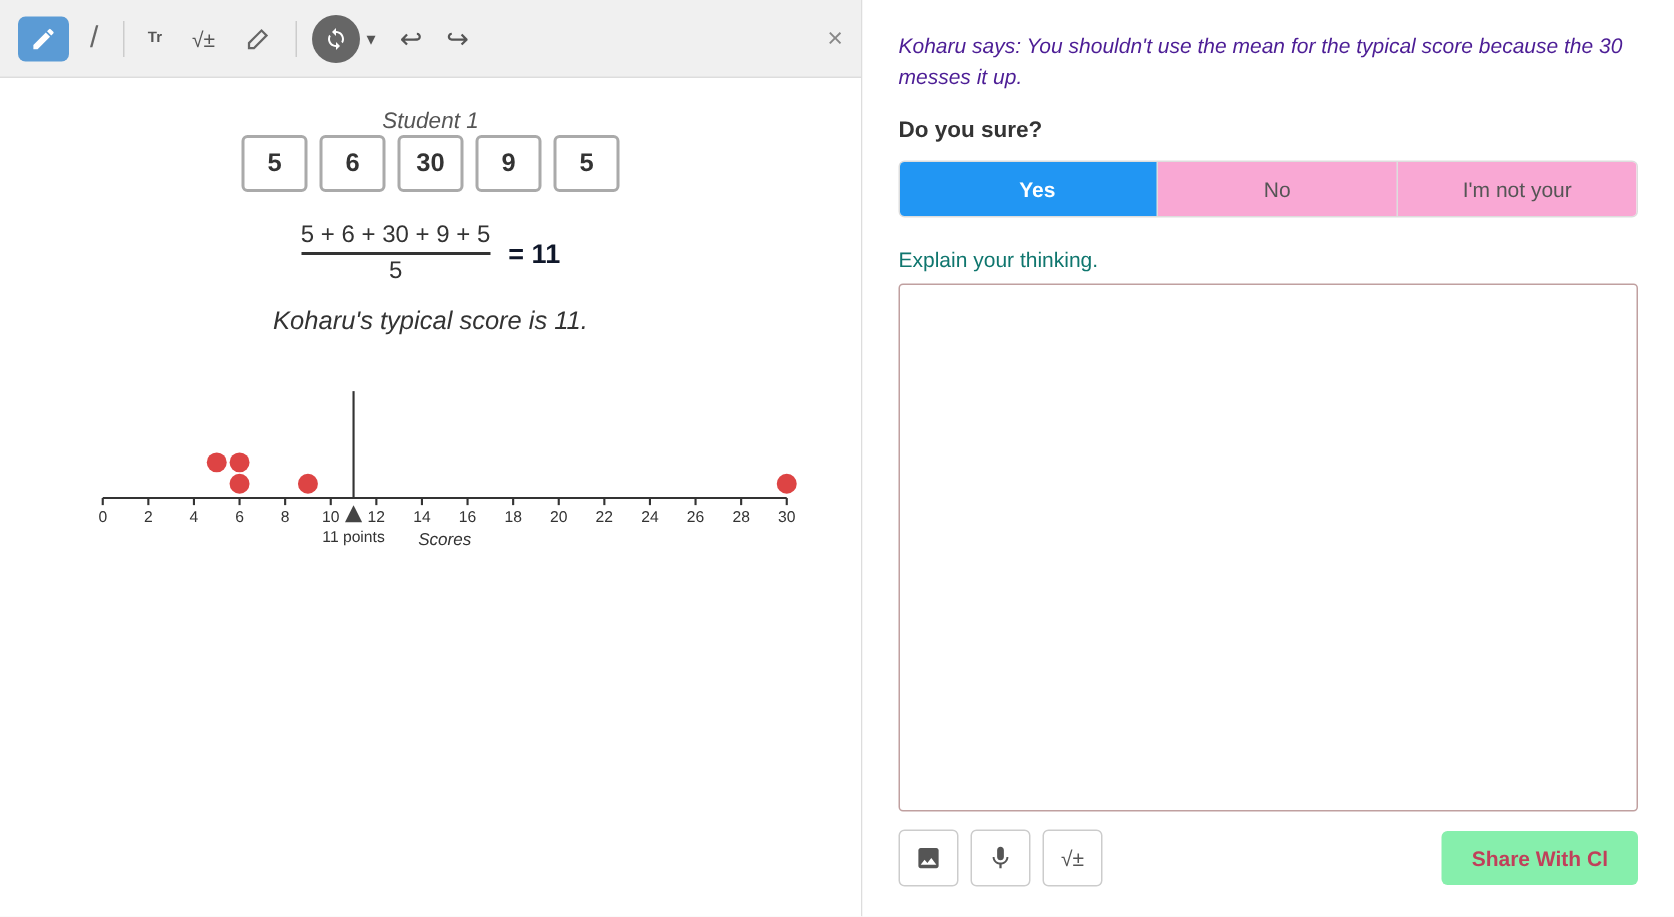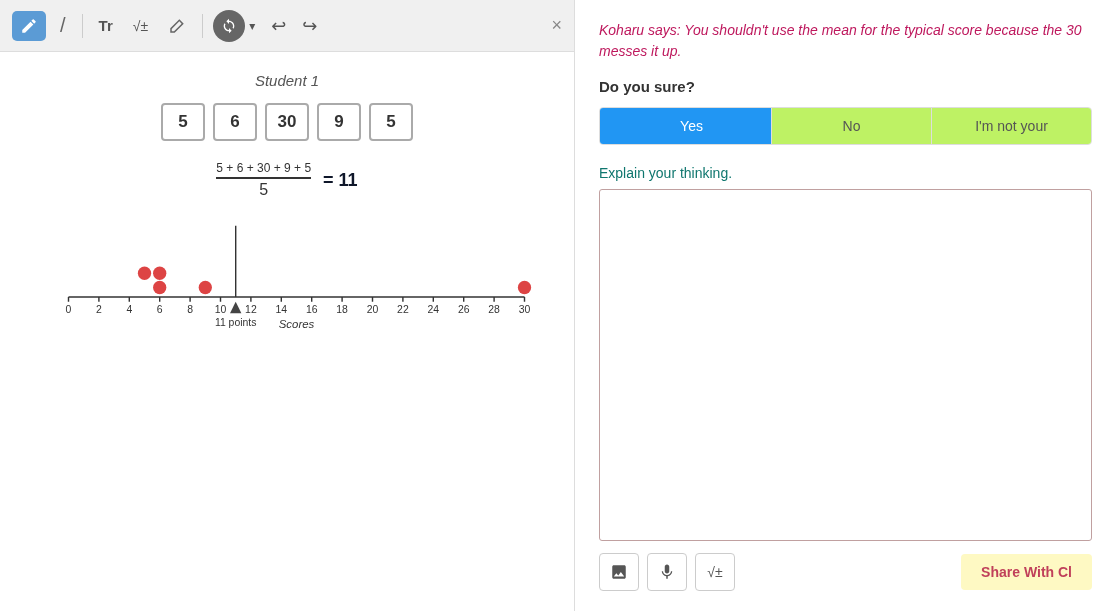--- a/index.html
+++ b/index.html
@@ -84,21 +84,21 @@
       flex: 1;
       padding: 20px 30px;
       display: flex;
       flex-direction: column;
       align-items: center;
     }
 
     .student-label {
       font-size: 15px;
       color: #555;
-      margin-bottom: 14px;
+      margin-bottom: 1px;
       font-style: italic;
     }
 
     .score-boxes {
       display: flex;
       gap: 8px;
       margin-bottom: 20px;
     }
 
     .score-box {
@@ -121,21 +121,21 @@
       margin-bottom: 14px;
     }
 
     .fraction {
       display: flex;
       flex-direction: column;
       align-items: center;
     }
 
     .fraction-num {
-      font-size: 12px;
+      font-size: 16px;
       color: #333;
       border-bottom: 2px solid #333;
       padding-bottom: 2px;
       white-space: nowrap;
     }
 
     .fraction-den {
       font-size: 16px;
       color: #333;
       padding-top: 2px;
@@ -169,21 +169,21 @@
     .right-panel {
       flex: 1;
       background: #fff;
       padding: 20px 24px;
       display: flex;
       flex-direction: column;
     }
 
     .koharu-says {
       font-size: 14px;
-      color: #be185d;
+      color: #4c1d95;
       font-style: italic;
       margin-bottom: 16px;
       line-height: 1.5;
     }
 
     .do-you-agree {
       font-size: 15px;
       font-weight: bold;
       color: #333;
       margin-bottom: 12px;
@@ -198,30 +198,30 @@
       overflow: hidden;
     }
 
     .agree-btn {
       flex: 1;
       padding: 10px 8px;
       border: none;
       border-right: 1px solid #ddd;
       cursor: pointer;
       font-size: 14px;
-      background: #bef264;
+      background: #f9a8d4;
       color: #555;
     }
 
     .agree-btn:last-child { border-right: none; }
 
     .agree-btn.selected {
       background: #2196F3;
       color: white;
-      font-weight: normal;
+      font-weight: bold;
       padding-left: 20px;
     }
 
     .explain-label {
       font-size: 14px;
       color: #0f766e;
       margin-bottom: 8px;
     }
 
     .explain-textarea {
@@ -252,21 +252,21 @@
       cursor: pointer;
       display: flex;
       align-items: center;
       justify-content: center;
       font-size: 16px;
       color: #555;
     }
 
     .share-btn {
       margin-left: auto;
-      background: #fef9c3;
+      background: #86efac;
       color: #c0405a;
       border: none;
       padding: 10px 20px;
       border-radius: 4px;
       cursor: pointer;
       font-size: 14px;
       font-weight: bold;
     }
   </style>
 </head>
@@ -278,21 +278,21 @@
     <button class="toolbar-btn active">
       <svg width="18" height="18" viewBox="0 0 24 24" fill="white">
         <path d="M3 17.25V21h3.75L17.81 9.94l-3.75-3.75L3 17.25zM20.71 7.04a1 1 0 000-1.41l-2.34-2.34a1 1 0 00-1.41 0l-1.83 1.83 3.75 3.75 1.83-1.83z"></path>
       </svg>
     </button>
     <button class="toolbar-btn" style="font-size:20px;color:#666;">
       <span>/</span>
     </button>
     <div class="toolbar-divider"></div>
     <button class="toolbar-btn">
-      <span style="font-size:15px;font-weight:bold;text-align:right;">Tr</span>
+      <span style="font-size:10px;font-weight:bold;text-align:right;">Tr</span>
     </button>
     <button class="toolbar-btn">
       <span style="font-size:14px;">√±</span>
     </button>
     <button class="toolbar-btn">
       <svg width="18" height="18" viewBox="0 0 24 24" fill="#666">
         <path d="M15.14 3L21 8.86 8.86 21H3v-5.86L15.14 3zm0 2.83L5 15.97V19h3.03L18.17 8.86 15.14 5.83z"></path>
       </svg>
     </button>
     <div class="toolbar-divider"></div>
@@ -323,20 +323,21 @@
     </div>
 
     <div class="formula-section">
       <div class="fraction">
         <div class="fraction-num">5 + 6 + 30 + 9 + 5</div>
         <div class="fraction-den">5</div>
       </div>
       <div class="equals-result">= 11</div>
     </div>
 
+    <div class="typical-score-text">Koharu's typical score is 11.</div>
 
     <div class="dotplot-container">
       <svg class="dotplot-svg" viewBox="0 0 520 130" height="130">
 
         <line x1="30" y1="85" x2="510" y2="85" stroke="#333" stroke-width="1.5"></line>
 
         <line x1="30" y1="85" x2="30" y2="90" stroke="#333" stroke-width="1.5"></line>
         <line x1="62" y1="85" x2="62" y2="90" stroke="#333" stroke-width="1.5"></line>
         <line x1="94" y1="85" x2="94" y2="90" stroke="#333" stroke-width="1.5"></line>
         <line x1="126" y1="85" x2="126" y2="90" stroke="#333" stroke-width="1.5"></line>

